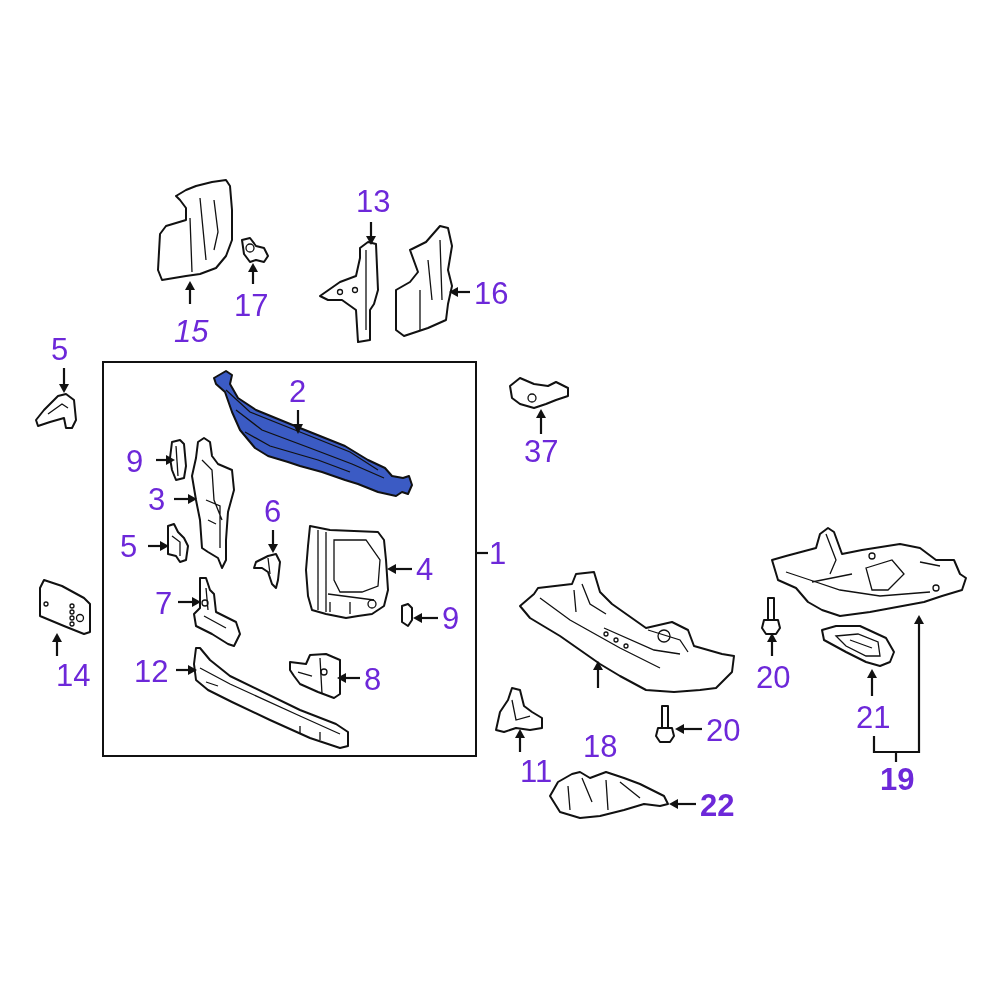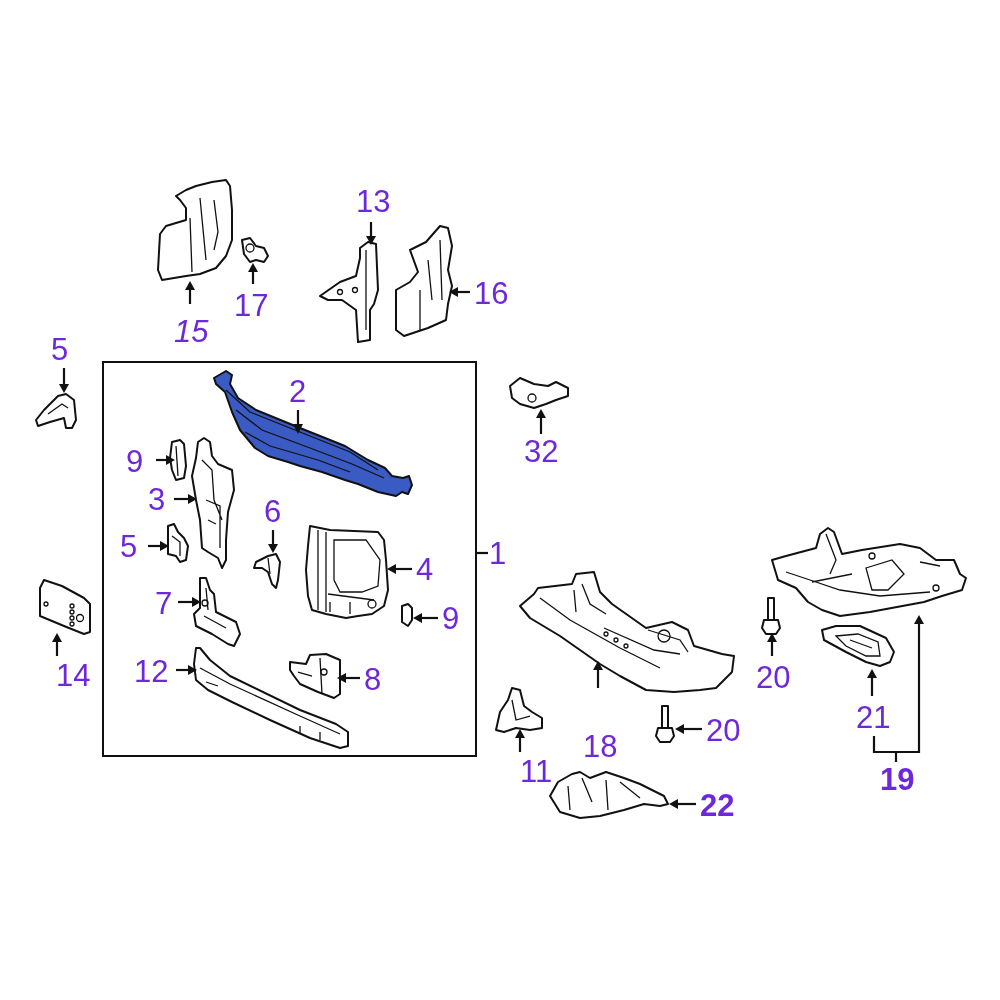--- a/index.html
+++ b/index.html
@@ -232,14 +232,14 @@
 <span class="lbl" style="left:56px;top:660px;">14</span>
 <span class="lbl" style="left:174px;top:316px;font-style:italic;">15</span>
 <span class="lbl" style="left:474px;top:278px;">16</span>
 <span class="lbl" style="left:234px;top:290px;">17</span>
 <span class="lbl" style="left:583px;top:692px;margin-top:39px;">18</span>
 <span class="lbl" style="left:880px;top:764px;font-weight:bold;">19</span>
 <span class="lbl" style="left:706px;top:715px;">20</span>
 <span class="lbl" style="left:756px;top:662px;">20</span>
 <span class="lbl" style="left:856px;top:702px;">21</span>
 <span class="lbl" style="left:700px;top:790px;font-weight:bold;">22</span>
-<span class="lbl" style="left:524px;top:436px;">32</span>
+<span class="lbl" style="left:524px;top:436px;">37</span>
 </div>
 
 </body></html>

